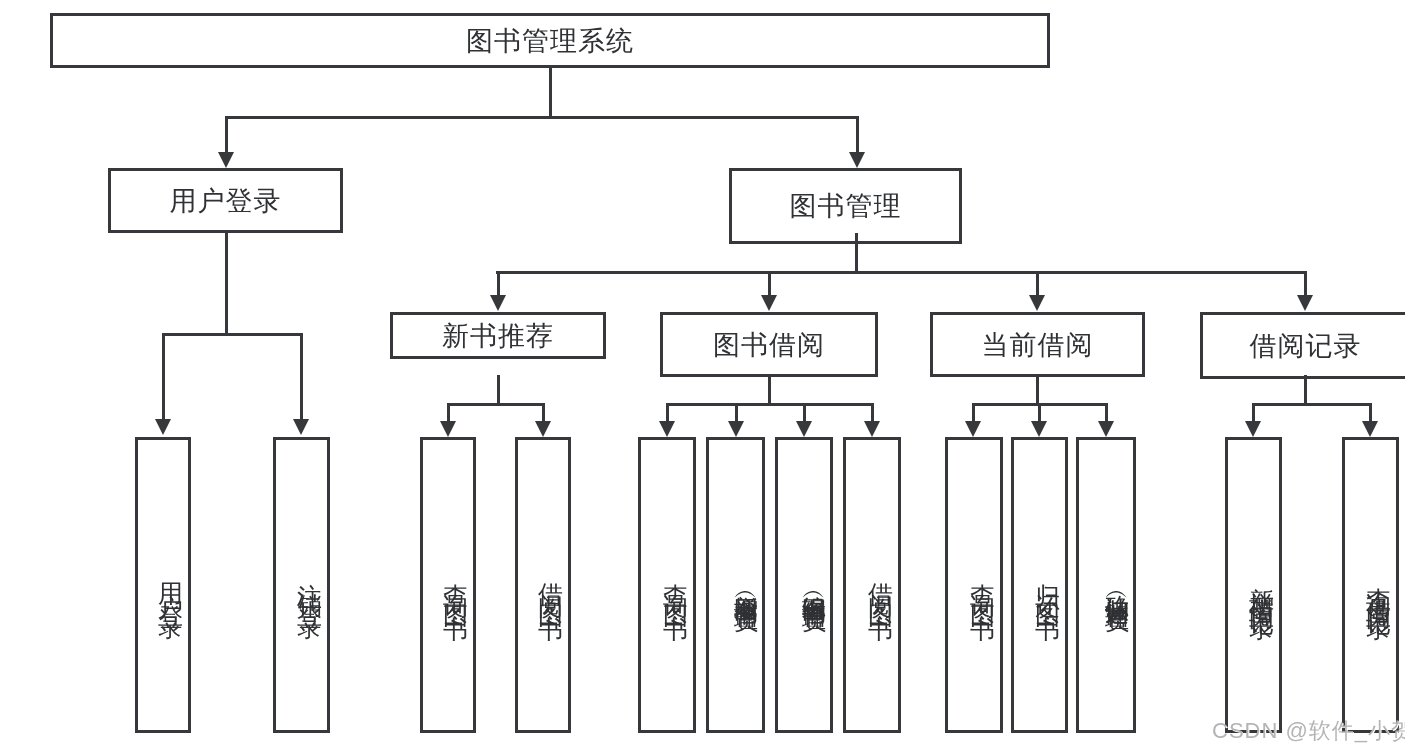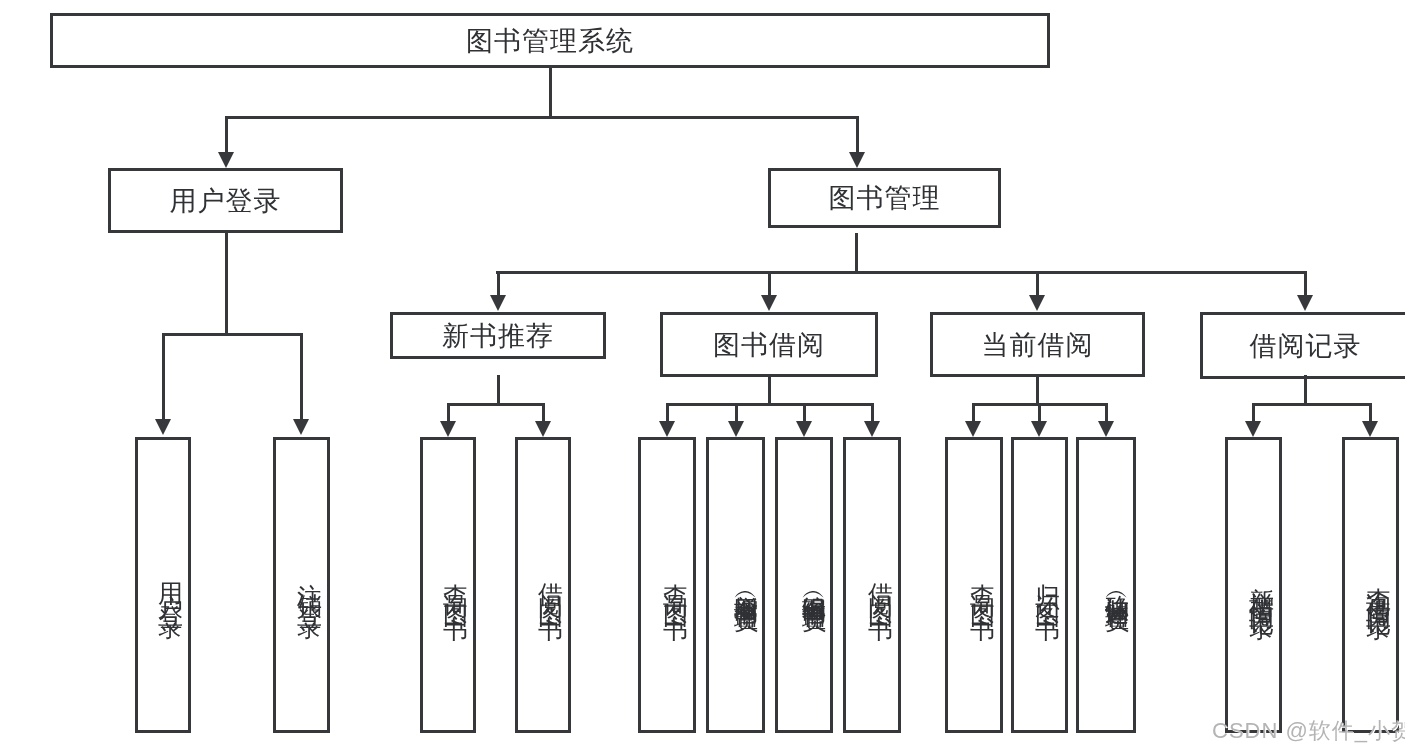--- a/index.html
+++ b/index.html
@@ -85,21 +85,21 @@
   <div class="lv" style="left:521px; top:67px; height:51px;"></div>
   <div class="lh" style="left:197px; top:116px; width:634px;"></div>
   <div class="sh" style="left:197px; top:116px; height:38px;"></div>
   <div class="ah" style="left:190px; top:152px;"></div>
   <div class="sh" style="left:828px; top:116px; height:38px;"></div>
   <div class="ah" style="left:821px; top:152px;"></div>
 
   <div class="hbox" style="left:80px; top:168px; width:235px; height:65px;">
     <span>用户登录</span>
   </div>
-  <div class="hbox" style="left:740px; top:168px; width:233px; height:60px;">
+  <div class="hbox" style="left:701px; top:168px; width:233px; height:76px;">
     <span>图书管理</span>
   </div>
 
   <div class="lv" style="left:197px; top:233px; height:102px;"></div>
   <div class="lh" style="left:134px; top:333px; width:141px;"></div>
   <div class="sh" style="left:134px; top:333px; height:88px;"></div>
   <div class="ah" style="left:127px; top:419px;"></div>
   <div class="sh" style="left:272px; top:333px; height:88px;"></div>
   <div class="ah" style="left:265px; top:419px;"></div>
 

